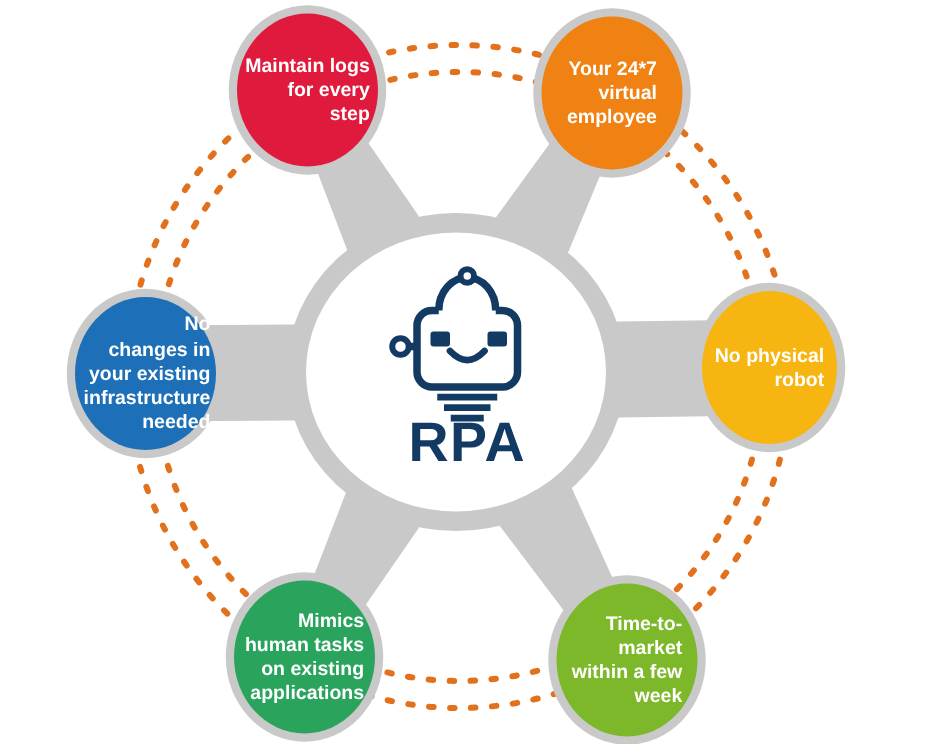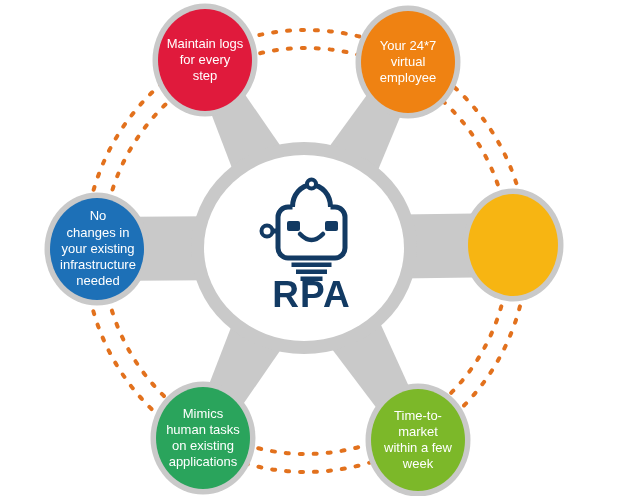--- a/index.html
+++ b/index.html
@@ -8,24 +8,24 @@
     width:617px;height:496px;
     background:#ffffff;
     overflow:hidden;
     font-family:"Liberation Sans", sans-serif;
   }
   .stage svg{position:absolute;left:0;top:0;}
   .node-label{
     position:absolute;
     width:120px;height:100px;
     display:flex;align-items:center;justify-content:center;
-    text-align:center;
+    text-align:right;
     color:#ffffff;
     font-size:13px;
-    font-weight:400;
+    font-weight:700;
     line-height:1.25;
     white-space:pre-line;
     pointer-events:none;
   }
   .lbl-red{left:145px;top:10px;}
   .lbl-orange{left:348px;top:12px;}
   .lbl-yellow{left:453px;top:195px;}
   .lbl-green-br{left:358px;top:390px;}
   .lbl-green-bl{left:143px;top:388px;}
   .lbl-blue{left:37px;top:199px;width:122px;}
@@ -98,20 +98,22 @@
 
     <text x="311.5" y="307" text-anchor="middle" font-family="Liberation Sans, sans-serif" font-size="37" font-weight="700" letter-spacing="1" stroke="none" fill="#123A63">RPA</text>
   </svg>
 
   <div class="node-label lbl-red">Maintain logs
 for every
 step</div>
   <div class="node-label lbl-orange">Your 24*7
 virtual
 employee</div>
+  <div class="node-label lbl-yellow">No physical
+robot</div>
   <div class="node-label lbl-green-bl">Mimics
 human tasks
 on existing
 applications</div>
   <div class="node-label lbl-green-br">Time-to-
 market
 within a few
 week</div>
   <div class="node-label lbl-blue">No
 changes in

